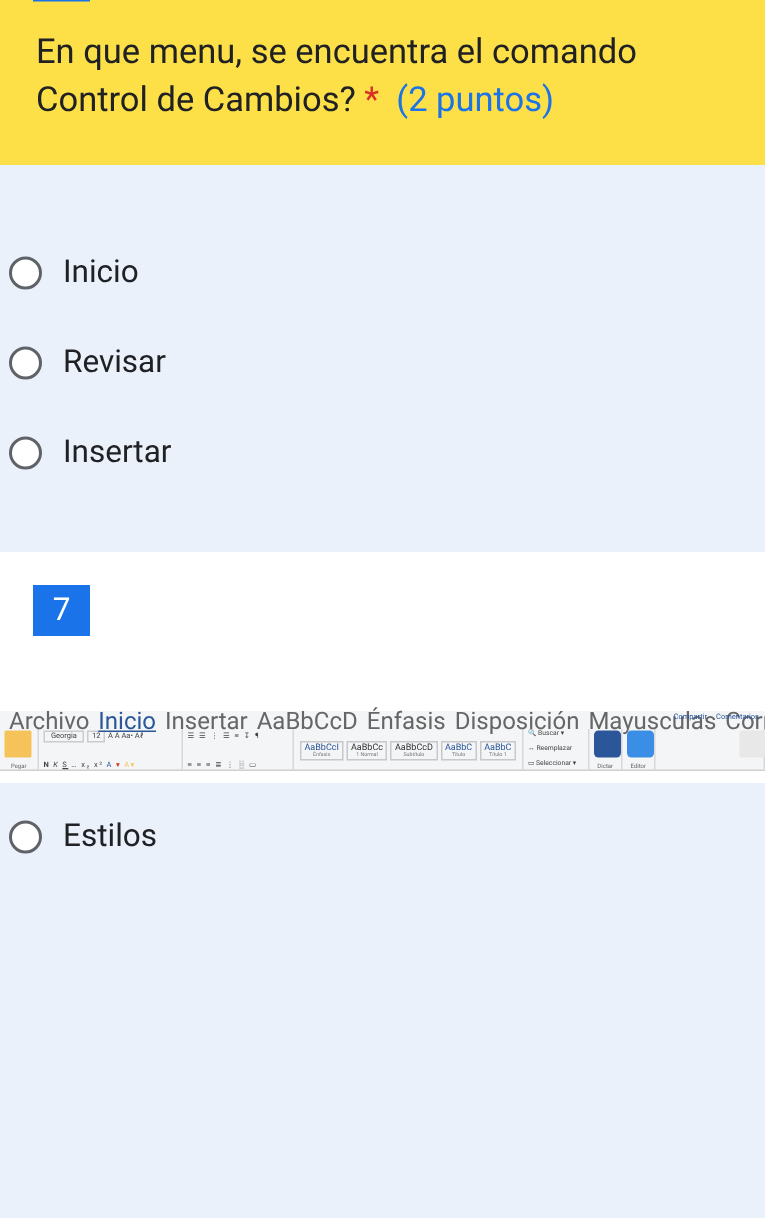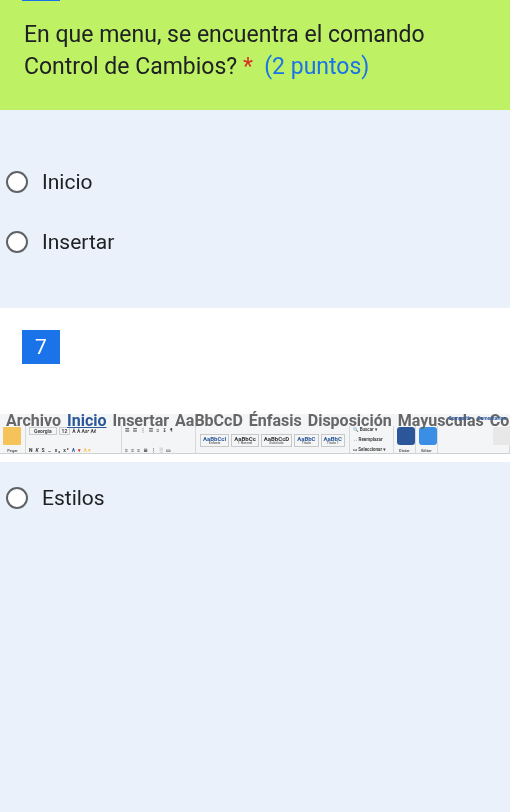--- a/index.html
+++ b/index.html
@@ -1,18 +1,18 @@
 <!DOCTYPE html>
 <html><head>
   <meta charset="utf-8">
   <style>
     * { margin: 0; padding: 0; box-sizing: border-box; font-family: -apple-system, BlinkMacSystemFont, "Segoe UI", Roboto, Arial, sans-serif; }
     body { width: 510px; background: #eaf1fa; color: #202124; }
     .card {
-      background: #bef264;
+      background: #fde047;
       margin: 0 0 28px 0;
       padding: 0 0 4px 0;
       border-radius: 0;
     }
     .qhead { padding: 0 24px 24px 24px; }
     .qnum {
       display: inline-block;
       min-width: 38px;
       height: 34px;
       background: #1a73e8;
@@ -50,21 +50,21 @@
       border-top: 1px solid #d0d0d0;
       border-bottom: 1px solid #d0d0d0;
       display: flex;
       align-items: stretch;
       font-size: 5px;
       color: #444;
       overflow: hidden;
       margin: 12px 0 4px 0;
     }
     .r-tabs { display:flex; gap:6px; padding:2px 4px 0 6px; height:11px; line-height:9px; background:#f4f5f7; color:#666; position:absolute;}
-    .ribbon-wrap{position:relative;font-weight:bold;}
+    .ribbon-wrap{position:relative;}
     .r-tab { white-space:nowrap; }
     .r-tab.active { text-decoration: underline; color:#2b579a;}
     .r-body{display:flex; width:100%; padding-top:11px;}
     .r-grp { border-right:1px solid #d8d8d8; padding:1px 3px 0 3px; display:flex; flex-direction:column; justify-content:space-between;}
     .r-row{display:flex; gap:2px; align-items:center; flex-wrap:nowrap;}
     .r-ic{width:7px;height:7px;background:#cfd3d8;border-radius:1px;display:inline-block;}
     .r-ic.big{width:18px;height:18px;}
     .r-lb{font-size:4px;color:#666;text-align:center;white-space:nowrap;}
     .styles .sbox{border:1px solid #c8c8c8;padding:1px 2px;margin:0 1px;text-align:center;line-height:1;}
     .styles .sbox .s1{font-size:6px;color:#333;}
@@ -84,20 +84,24 @@
     <div class="qtext">
       <span>En que menu, se encuentra el comando Control de Cambios? </span><span class="required">*</span>&nbsp;&nbsp;<span class="points">(2 puntos)</span>
     </div>
   </div>
 </div>
 
 <div class="options">
   <label class="opt">
     <span class="radio"></span>
     <span class="opt-label">Inicio</span>
+  </label>
+  <label class="opt">
+    <span class="radio"></span>
+    <span class="opt-label">Revisar</span>
   </label>
   <label class="opt">
     <span class="radio"></span>
     <span class="opt-label">Insertar</span>
   </label>
 </div>
 
 <div class="card2" style="margin-top:28px;">
   <div class="qhead" style="padding-top:22px;">
     <div class="qnum">7</div>

